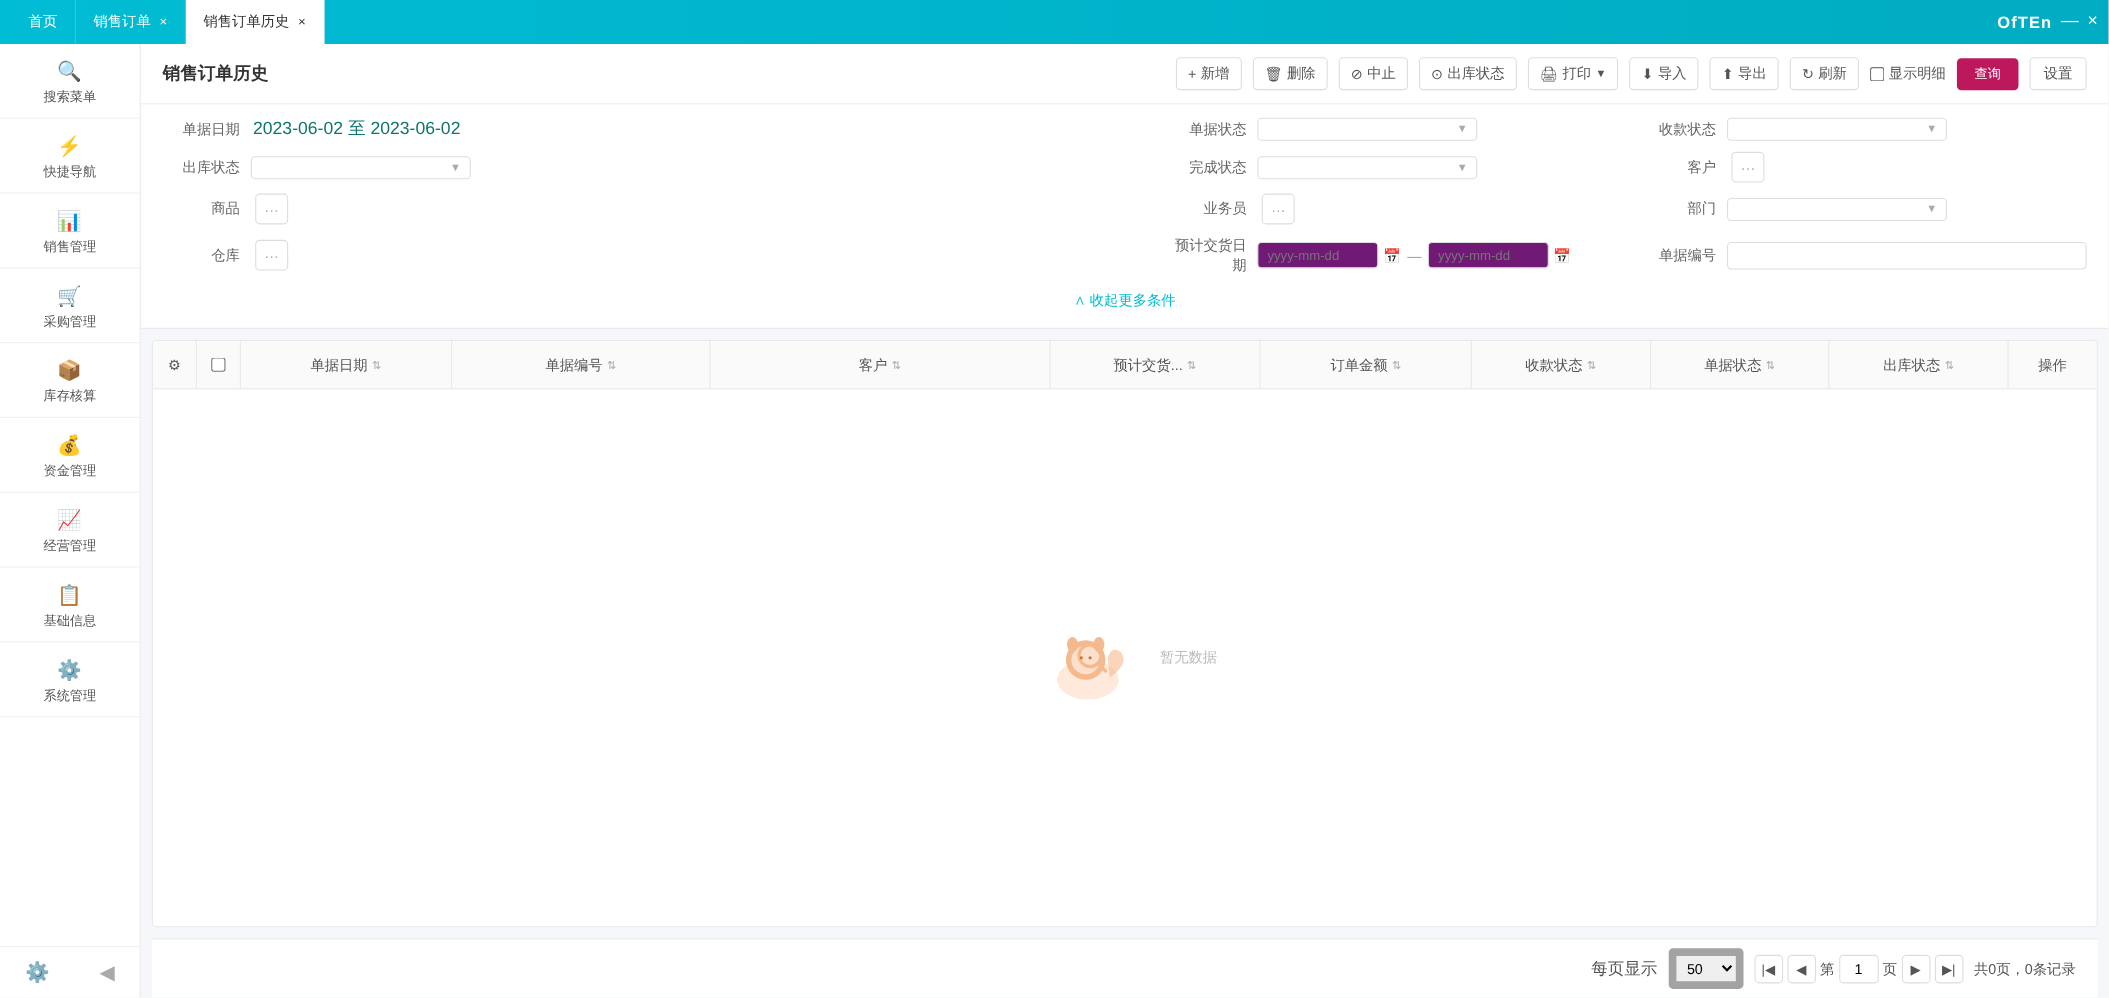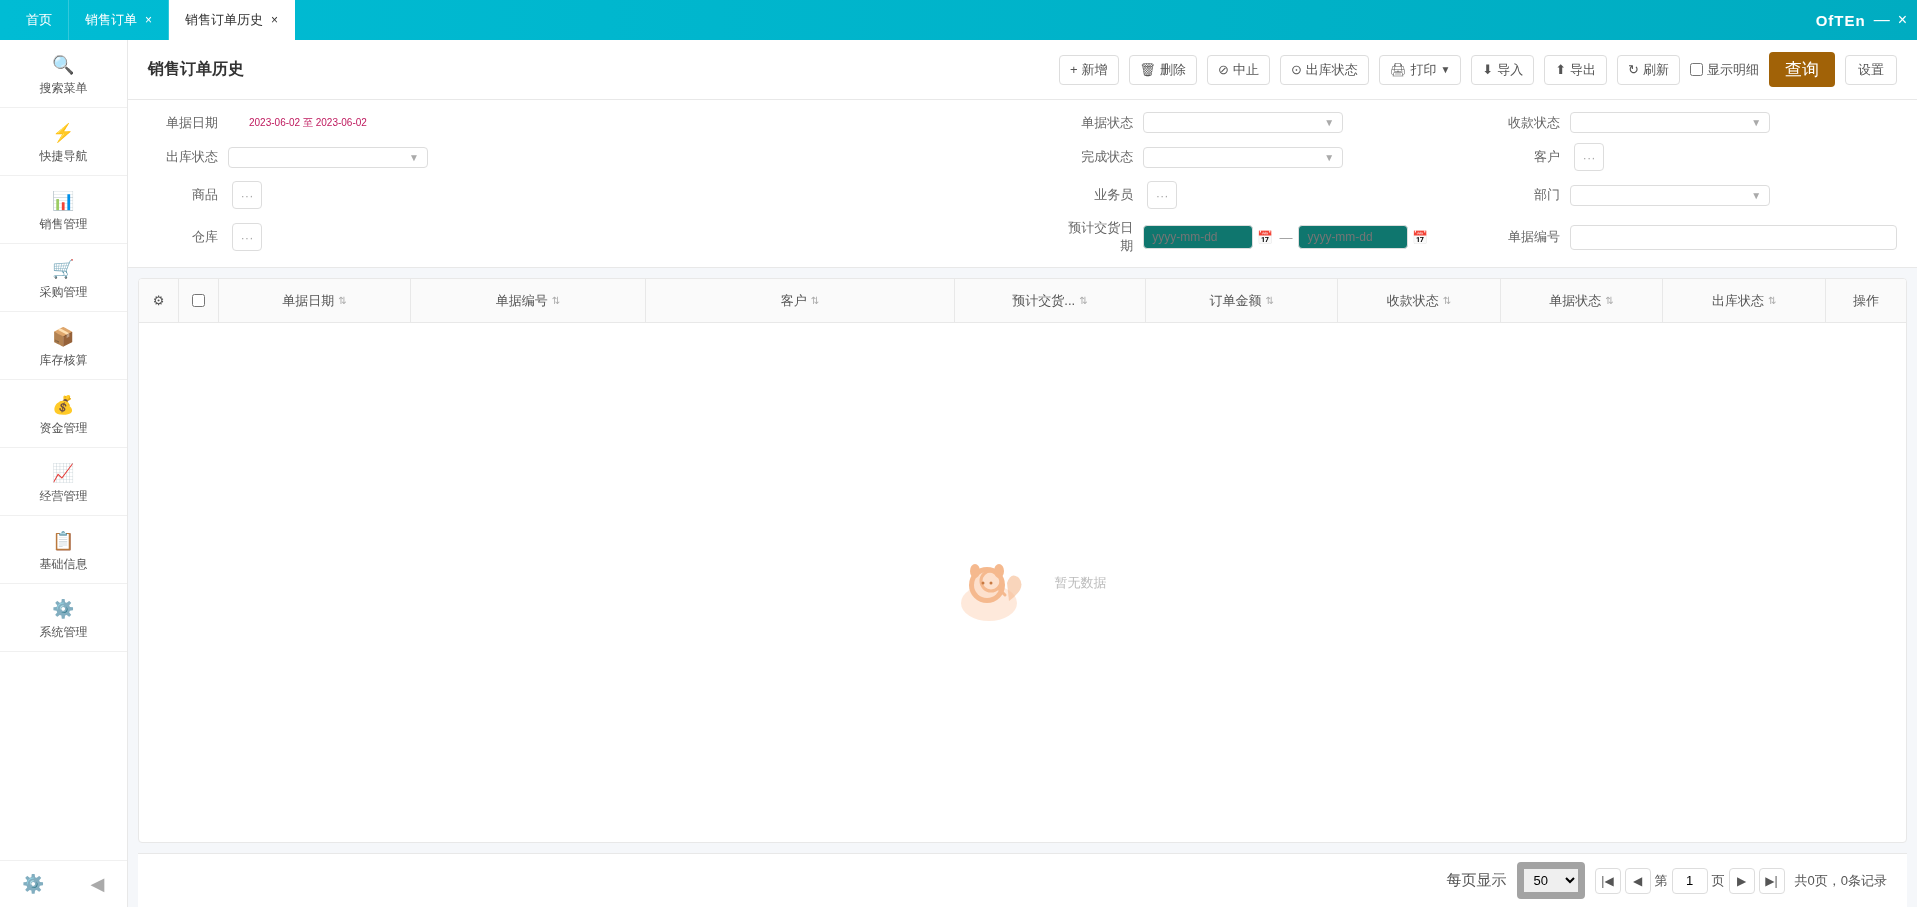--- a/index.html
+++ b/index.html
@@ -98,27 +98,27 @@
       border: 1px solid #ddd;
       border-radius: 4px;
       background: #fff;
       cursor: pointer;
       color: #555;
       font-size: 12px;
       white-space: nowrap;
     }
     .toolbar-btn .btn-icon { font-size: 13px; }
     .btn-primary {
-      background: #a16207;
+      background: #be185d;
       color: #fff;
       border: none;
       border-radius: 4px;
       padding: 6px 16px;
       cursor: pointer;
-      font-size: 17px;
+      font-size: 12px;
     }
     .btn-secondary {
       background: #fff;
       color: #555;
       border: 1px solid #ddd;
       border-radius: 4px;
       padding: 5px 12px;
       cursor: pointer;
       font-size: 13px;
     }
@@ -155,21 +155,21 @@
       cursor: pointer;
       font-size: 12px;
       color: #555;
       border: 1px solid transparent;
     }
     .date-shortcut.active {
       background: #ff6a00;
       color: #fff;
       border-color: #ff6a00;
     }
-    .date-range { font-size: 10px; color: #be185d; margin-left: 21px; }
+    .date-range { font-size: 16px; color: #0f766e; margin-left: 2px; }
     .select-field {
       display: flex;
       align-items: center;
       border: 1px solid #ddd;
       border-radius: 4px;
       padding: 4px 8px;
       background: #fff;
       cursor: pointer;
       min-width: 200px;
       justify-content: space-between;
@@ -189,21 +189,21 @@
       color: #aaa;
       font-size: 13px;
       margin-left: 4px;
     }
     .date-input {
       border: 1px solid #ddd;
       border-radius: 4px;
       padding: 4px 8px;
       font-size: 12px;
       color: #ccc;
-      background: #0f766e;
+      background: #701a75;
       width: 110px;
     }
     .date-sep { margin: 0 6px; color: #999; }
     .cal-icon { margin-left: 4px; color: #aaa; font-size: 13px; cursor: pointer; }
     .collapse-bar {
       text-align: center;
       color: #00bcd4;
       font-size: 12px;
       cursor: pointer;
       margin-top: 4px;
@@ -511,20 +511,23 @@
           <span class="date-sep">—</span>
           <input class="date-input" type="text" placeholder="yyyy-mm-dd" style="">
           <span class="cal-icon">📅</span>
         </div>
         <div class="filter-field" style="margin-right:0;">
           <span class="filter-label">单据编号</span>
           <input type="text" style="border: 1px solid rgb(221, 221, 221); border-radius: 4px; padding: 4px 8px; font-size: 13px; flex: 1 1 0%;">
         </div>
       </div>
 
+      <div class="collapse-bar">
+        <span>∧ 收起更多条件</span>
+      </div>
     </div>
 
     <div class="table-area">
       <div class="table-header">
         <div class="th th-settings">
           <span>⚙</span>
         </div>
         <div class="th th-check">
           <input type="checkbox" style="">
         </div>

